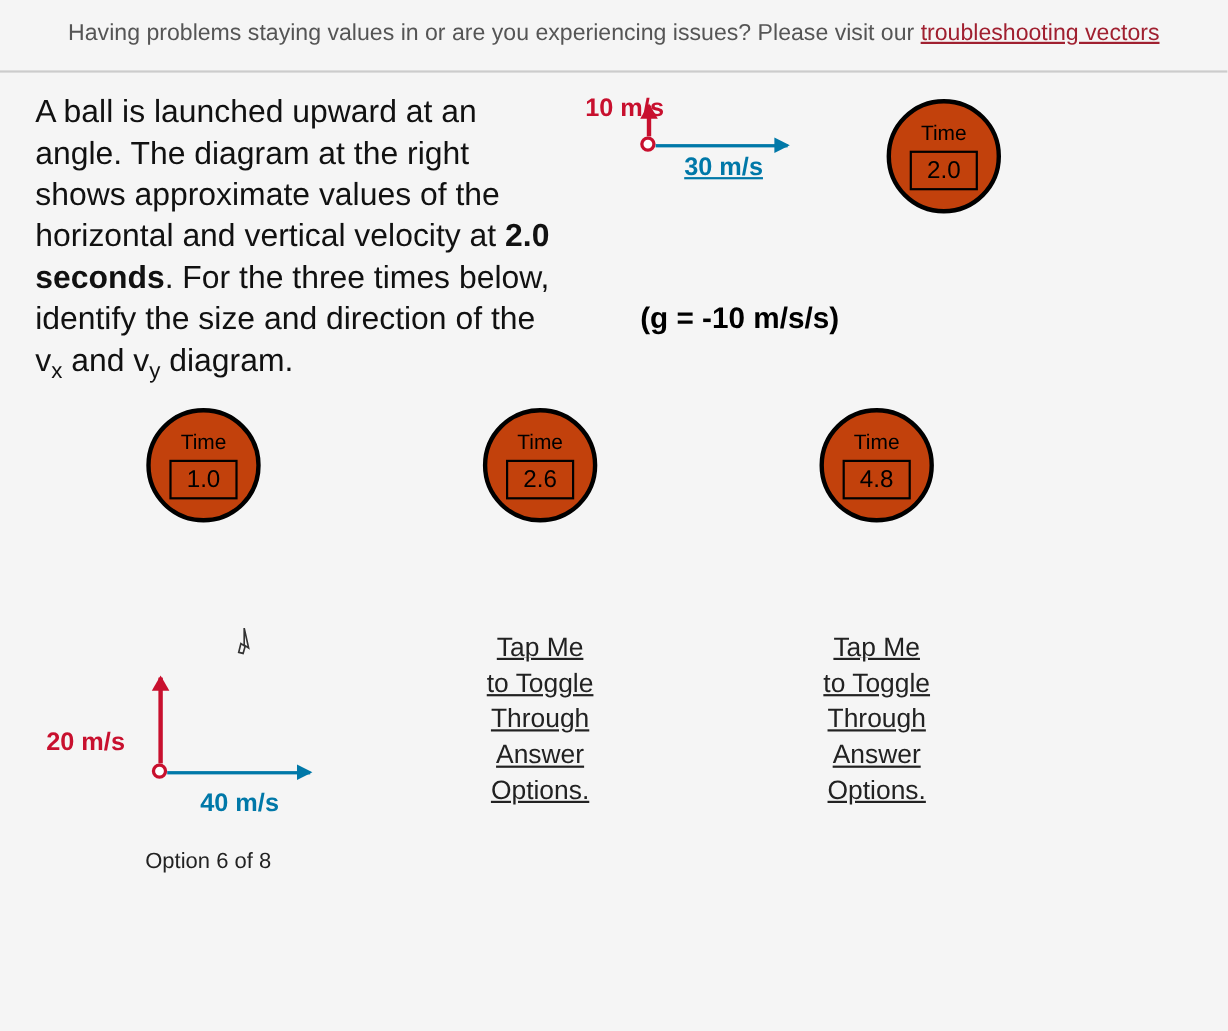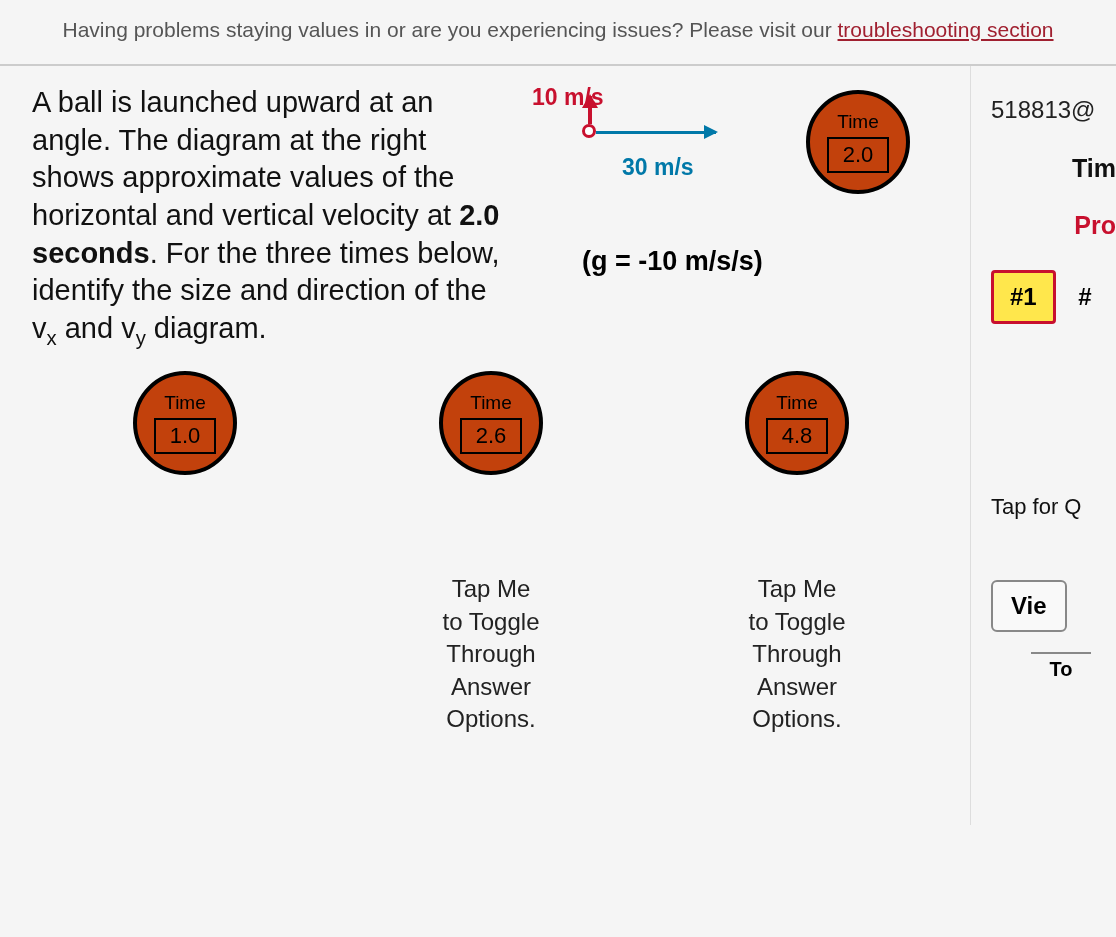--- a/index.html
+++ b/index.html
@@ -43,21 +43,21 @@
   }
   .prompt .bold { font-weight: bold; }
   .prompt sub { font-size: 0.7em; }
   .example {
     flex: 1;
     padding: 10px 0 0 30px;
     position: relative;
   }
   .vy-label { color: #c8102e; font-weight: bold; font-size: 23px; position: absolute; }
   .vx-label { color: #0078a8; font-weight: bold; font-size: 23px; position: absolute; }
-  .g-label { font-weight: bold; font-size: 27px; margin-top: 32px; margin-left: 40px; }
+  .g-label { font-weight: bold; font-size: 27px; margin-top: 60px; margin-left: 40px; }
   .time-circle {
     width: 104px; height: 104px;
     border: 4px solid #000;
     border-radius: 50%;
     display: flex; flex-direction: column;
     align-items: center; justify-content: center;
     font-size: 20px;
     background: #c2410c;
   }
   .time-circle .tlbl { font-size: 19px; margin-bottom: 4px; }
@@ -95,20 +95,21 @@
   .col { flex: 1; display: flex; flex-direction: column; align-items: center; }
   .answer-area {
     height: 340px; width: 100%;
     display: flex; flex-direction: column;
     align-items: center; justify-content: flex-end;
     padding-bottom: 20px;
   }
   .tap-text {
     font-size: 24px; text-align: center; line-height: 1.35;
     color: #222;
+    text-decoration: underline;
   }
   .opt-label {
     font-size: 20px; color: #222; margin-top: 6px;
   }
   .col1-diagram { position: relative; width: 240px; height: 150px; margin-top: 40px; align-self: flex-start; margin-left: 20px;}
   .cursor-icon { position: absolute; font-size: 26px; }
   .right .stud { font-size: 24px; color: #222; margin-bottom: 30px; }
   .right .hdr { font-size: 25px; font-weight: bold; color: #111; text-align: right; padding-right: 0; margin-bottom: 28px;}
   .right .pro { font-size: 25px; font-weight: bold; color: #c8102e; text-align: right; margin-bottom: 30px;}
   .q-badge {
@@ -127,51 +128,66 @@
     padding: 10px 18px;
     font-size: 24px; font-weight: bold;
     border-radius: 6px;
     margin-top: 30px;
   }
 </style>
 </head>
 <body>
 
 <div class="banner">
-  <span>Having problems staying values in or are you experiencing issues? Please visit our </span><a href="#">troubleshooting section</a>
+  <span>Having problems staying values in or are you experiencing issues? Please visit our </span><a href="#">troubleshooting vectors</a>
 </div>
 
 <div class="main">
   <div class="left">
     <div class="top-row">
       <div class="prompt">
         <span>A ball is launched upward at an angle. The diagram at the right shows approximate values of the horizontal and vertical velocity at </span><span class="bold">2.0 seconds</span><span>. For the three times below, identify the size and direction of the v</span><sub>x</sub><span> and v</span><sub>y</sub><span> diagram.</span>
       </div>
       <div class="example">
         <div class="vy-label" style="top:0; left:20px;">10 m/s</div>
         <div class="vec-diagram" style="position:absolute; top:30px; left:70px;">
           <div class="arrow-y-up" style="left:6px; top:-18px; height:28px;"></div>
           <div class="dot" style="left:0; top:10px;"></div>
           <div class="arrow-x" style="left:14px; top:17px; width:120px;"></div>
         </div>
-        <div class="vx-label" style="top:70px; left:110px;">30 m/s</div>
+        <div class="vx-label" style="top:54px; left:110px;text-decoration:underline;">30 m/s</div>
         <div class="time-circle">
           <div class="tlbl">Time</div>
           <div class="tbox">2.0</div>
         </div>
         <div class="g-label" style="position:absolute; top:130px; left:30px;">(g = -10 m/s/s)</div>
       </div>
     </div>
 
     <div class="cols">
 
       <div class="col">
         <div class="time-circle">
           <div class="tlbl">Time</div>
           <div class="tbox">1.0</div>
+        </div>
+        <div class="answer-area" style="align-items:flex-start;">
+          <span class="cursor-icon" style="position:relative; left:180px; top:30px;">
+            <svg width="28" height="30" viewBox="0 0 28 30">
+                <path d="M10 2 L10 18 L7 16 L5 24 L9 25 L11 18 L14 20 Z" fill="none" stroke="#333" stroke-width="1.5"></path>
+              </svg>
+          </span>
+          <div class="col1-diagram">
+            <div class="vy-label" style="left:-10px; top:45px;">20 m/s</div>
+            <div class="arrow-y-up" style="left:92px; top:0px; height:78px;"></div>
+            <div class="dot" style="left:86px; top:78px;"></div>
+            <div class="arrow-x" style="left:100px; top:85px; width:130px;"></div>
+            <div class="vx-label" style="left:130px; top:100px;">40 m/s</div>
+          </div>
+          <div class="opt-label" style="margin-left:100px;">Option 6 of 8</div>
         </div>
       </div>
 
       <div class="col">
         <div class="time-circle">
           <div class="tlbl">Time</div>
           <div class="tbox">2.6</div>
         </div>
         <div class="answer-area">
           <div class="tap-text" style="white-space:pre-line; margin-bottom:60px;">Tap Me
@@ -191,27 +207,13 @@
           <div class="tap-text" style="white-space:pre-line; margin-bottom:60px;">Tap Me
 to Toggle
 Through
 Answer
 Options.</div>
         </div>
       </div>
     </div>
   </div>
 
-  <div class="right">
-    <div class="stud">518813@</div>
-    <div class="hdr">Tim</div>
-    <div class="pro">Pro</div>
-    <div>
-      <span class="q-badge">#1</span>
-      <span style="font-size:24px; font-weight:bold; margin-left:18px;">#</span>
-    </div>
-    <div class="tap-quest">Tap for Q</div>
-    <div style="height:30px;"></div>
-    <div class="btn">Vie</div>
-    <div style="height:20px;"></div>
-    <div style="border-top:2px solid #888; width:60px; margin-left:40px; padding-top:4px; font-size:20px; font-weight:bold; text-align:center;">To</div>
-  </div>
 </div>
 
 </body></html>

